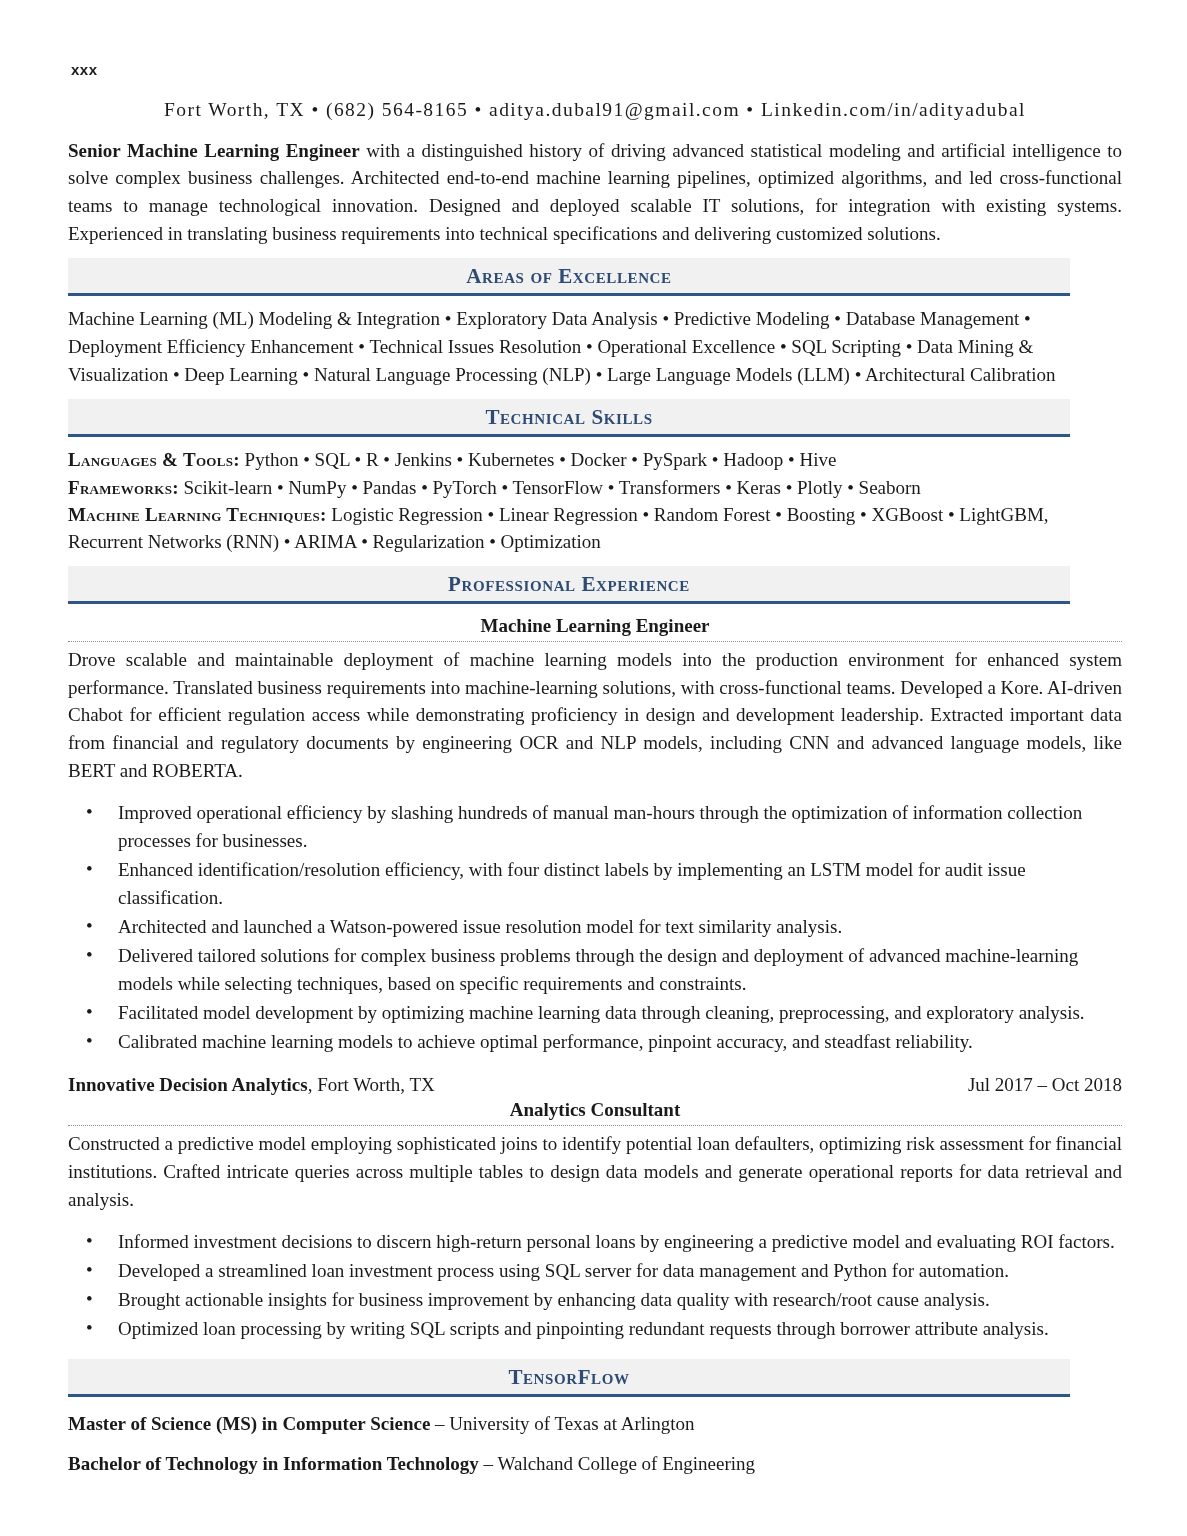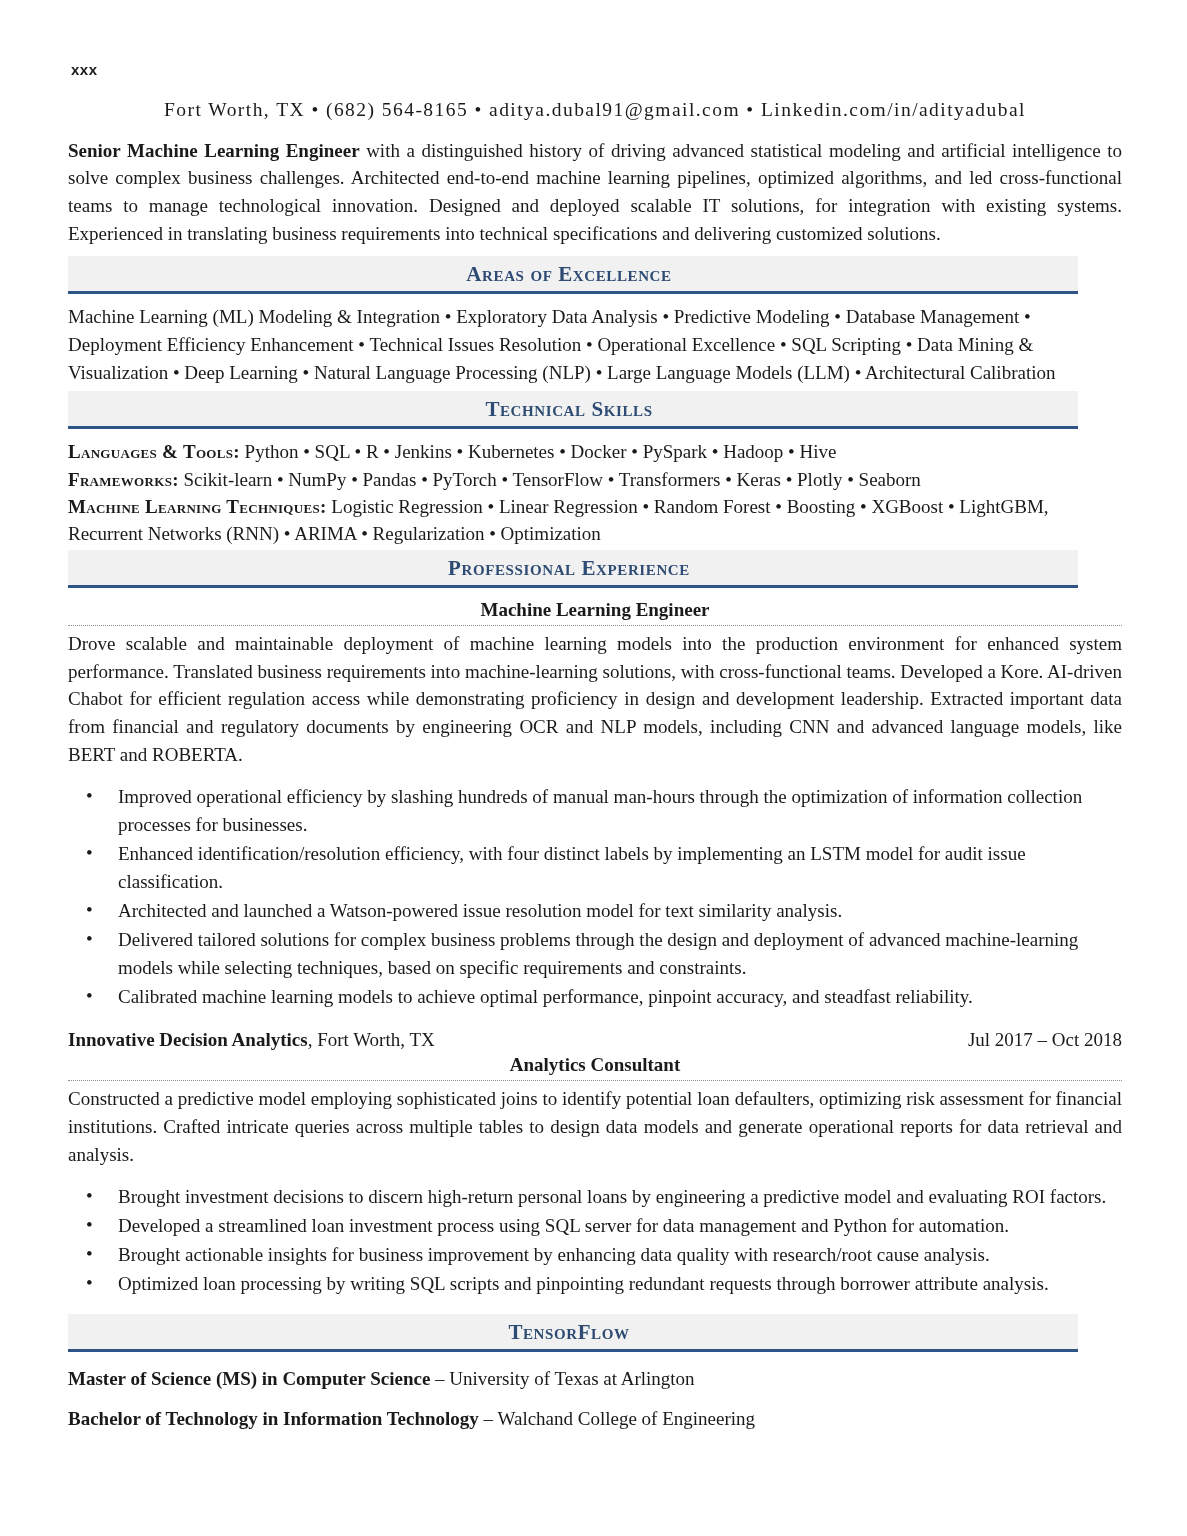--- a/index.html
+++ b/index.html
@@ -53,22 +53,22 @@
   .summary .lead {
     font-weight: bold;
   }
 
   
   .section-bar {
     position: relative;
     background: #f1f1f1;
     border-bottom: 3px solid #2f5486;
     text-align: center;
-    padding: 6px 8px 5px 0;
-    margin: 2px 0 9px 0;
+    padding: 6px 0 5px 0;
+    margin: 10px 0 9px 0;
     width: 1002px;
   }
   .section-bar .section-title {
     font-variant: small-caps;
     font-weight: bold;
     font-size: 21px;
     letter-spacing: 0.6px;
     color: #2e4b73;
     line-height: 1.15;
   }
@@ -180,34 +180,35 @@
 
   <div class="job">
     <div class="job-title">Machine Learning Engineer</div>
     <div class="dotted-rule"></div>
     <p class="job-desc">Drove scalable and maintainable deployment of machine learning models into the production environment for enhanced system performance. Translated business requirements into machine-learning solutions, with cross-functional teams. Developed a Kore. AI-driven Chabot for efficient regulation access while demonstrating proficiency in design and development leadership. Extracted important data from financial and regulatory documents by engineering OCR and NLP models, including CNN and advanced language models, like BERT and ROBERTA.</p>
     <ul class="bullets">
       <li>Improved operational efficiency by slashing hundreds of manual man-hours through the optimization of information collection processes for businesses.</li>
       <li>Enhanced identification/resolution efficiency, with four distinct labels by implementing an LSTM model for audit issue classification.</li>
       <li>Architected and launched a Watson-powered issue resolution model for text similarity analysis.</li>
       <li>Delivered tailored solutions for complex business problems through the design and deployment of advanced machine-learning models while selecting techniques, based on specific requirements and constraints.</li>
+      <li>Facilitated model development by optimizing machine learning data through cleaning, preprocessing, and exploratory analysis.</li>
       <li>Calibrated machine learning models to achieve optimal performance, pinpoint accuracy, and steadfast reliability.</li>
     </ul>
   </div>
 
   <div class="job" style="margin-top:16px;">
     <div class="job-head">
       <div><span class="job-company">Innovative Decision Analytics</span><span>, Fort Worth, TX</span></div>
       <div class="job-dates">Jul 2017 – Oct 2018</div>
     </div>
     <div class="job-title">Analytics Consultant</div>
     <div class="dotted-rule"></div>
     <p class="job-desc">Constructed a predictive model employing sophisticated joins to identify potential loan defaulters, optimizing risk assessment for financial institutions. Crafted intricate queries across multiple tables to design data models and generate operational reports for data retrieval and analysis.</p>
     <ul class="bullets">
-      <li>Brought investment decisions to discern high-return personal loans by engineering a predictive model and evaluating ROI factors.</li>
+      <li>Informed investment decisions to discern high-return personal loans by engineering a predictive model and evaluating ROI factors.</li>
       <li>Developed a streamlined loan investment process using SQL server for data management and Python for automation.</li>
       <li>Brought actionable insights for business improvement by enhancing data quality with research/root cause analysis.</li>
       <li>Optimized loan processing by writing SQL scripts and pinpointing redundant requests through borrower attribute analysis.</li>
     </ul>
   </div>
 
   <div class="section-bar" style="margin-top:16px;">
     <div class="section-title">TensorFlow</div>
   </div>
   <p class="edu-entry"><span class="edu-degree">Master of Science (MS) in Computer Science</span><span class="edu-sep"> – </span><span class="edu-school">University of Texas at Arlington</span></p>

